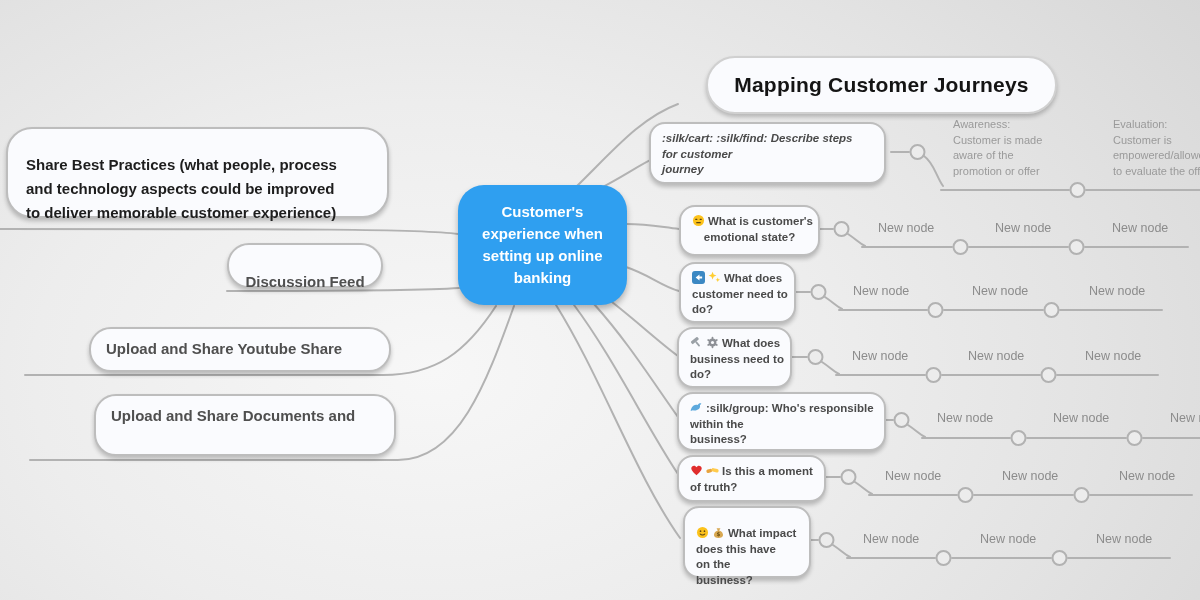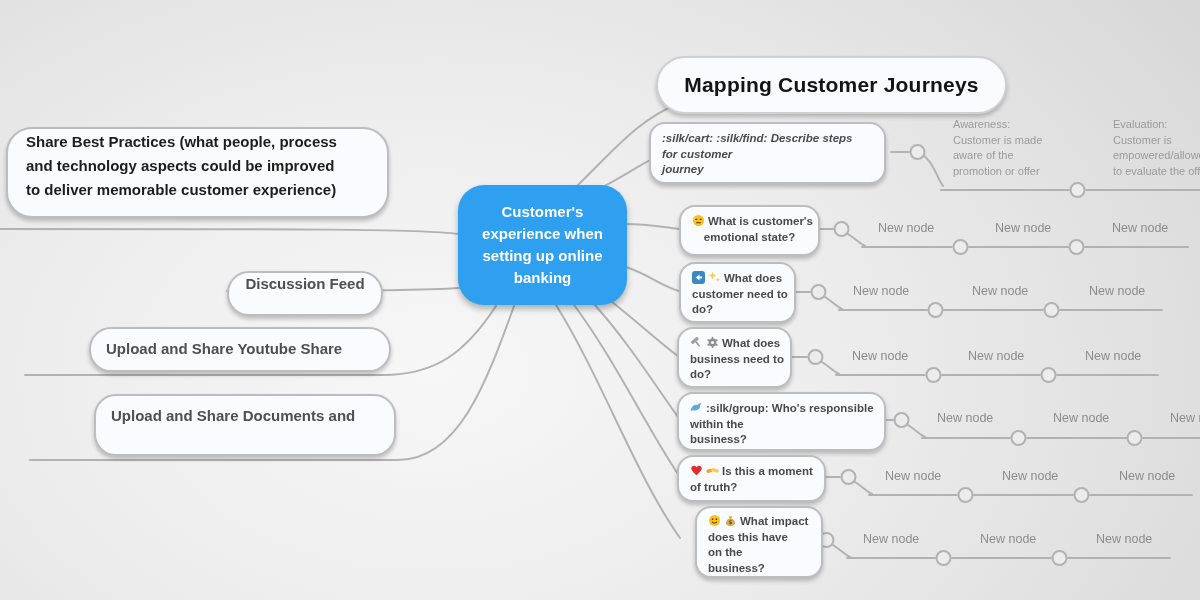--- a/index.html
+++ b/index.html
@@ -86,46 +86,46 @@
     <circle cx="848.5" cy="477" r="7"></circle>
       <circle cx="965.5" cy="495" r="7"></circle>
       <circle cx="1081.5" cy="495" r="7"></circle>
 
     <path d="M 810 540 L 818 540 M 833 545 C 842 551 844 554 850 557 M 847 558 L 935 558 M 952 558 L 1051 558 M 1068 558 L 1170 558"></path>
     <circle cx="826.5" cy="540" r="7"></circle>
       <circle cx="943.5" cy="558" r="7"></circle>
       <circle cx="1059.5" cy="558" r="7"></circle>
   </svg>
 
-  <div class="box leftbox lines24" style="left:6px;top:127px;width:383px;height:91px;padding:1px 18px;border-radius:26px;color:#1d1d1d;">
+  <div class="box leftbox lines24" style="left:6px;top:127px;width:383px;height:91px;padding:24px 18px;border-radius:26px;color:#1d1d1d;">
     <div>Share Best Practices (what people, process</div>
     <div>and technology aspects could be improved</div>
     <div>to deliver memorable customer experience)</div>
   </div>
 
-  <div class="box leftbox" style="left:227px;top:243px;width:156px;height:45px;padding-top:2px;text-align:center;margin-top:28px;">
+  <div class="box leftbox" style="left:227px;top:243px;width:156px;height:45px;padding-top:28px;text-align:center;">
     <span>Discussion Feed</span>
   </div>
 
   <div class="box leftbox" style="left:89px;top:327px;width:302px;height:45px;padding:11px 15px;white-space:nowrap;">
     <span>Upload and Share Youtube Share</span>
   </div>
 
   <div class="box leftbox lines23" style="left:94px;top:394px;width:302px;height:62px;padding:8px 15px;">
     <div>Upload and Share Documents and</div>
   </div>
 
   <div class="centernode" style="left:458px;top:185px;width:169px;height:120px;">
     <div>Customer's</div>
     <div>experience when</div>
     <div>setting up online</div>
     <div>banking</div>
   </div>
 
-  <div class="box titlebox" style="left:656px;top:56px;width:351px;height:58px;">
+  <div class="box titlebox" style="left:706px;top:56px;width:351px;height:58px;">
     <span>Mapping Customer Journeys</span>
   </div>
 
   <div class="box qbox" style="left:649px;top:122px;width:237px;height:62px;font-style:italic;">
     <div>:silk/cart: :silk/find: Describe steps</div>
     <div>for customer</div>
     <div>journey</div>
   </div>
 
   <div class="box qbox" style="left:679px;top:205px;width:141px;height:51px;text-align:center;">
@@ -195,21 +195,21 @@
       <span class="ic"><svg viewBox="0 0 20 20">
             <path d="M10 17.2 C4 12.2 2 9.2 2 6.6 C2 4.1 4 2.6 6.2 2.6 C7.8 2.6 9.2 3.5 10 4.9 C10.8 3.5 12.2 2.6 13.8 2.6 C16 2.6 18 4.1 18 6.6 C18 9.2 16 12.2 10 17.2 Z" fill="#e02d2d"></path>
           </svg></span><span class="ic"><svg viewBox="0 0 20 20">
             <rect x="0.5" y="8" width="9" height="5.4" rx="2.5" fill="#e8a33d" transform="rotate(-14 5 10.5)"></rect>
             <rect x="8.5" y="7" width="11" height="5.4" rx="2.5" fill="#ffcb4c" transform="rotate(12 14 9.5)"></rect>
           </svg></span><span>Is this a moment</span>
     </div>
     <div>of truth?</div>
   </div>
 
-  <div class="box qbox" style="left:683px;top:506px;width:128px;height:72px;padding-top:6px;margin-left:12px;">
+  <div class="box qbox" style="left:683px;top:506px;width:128px;height:72px;padding-top:18px;">
     <div>
       <span class="ic"><svg viewBox="0 0 20 20">
             <circle cx="10" cy="10" r="8.5" fill="#fcc21b"></circle>
             <circle cx="7" cy="8" r="1.3" fill="#5c4512"></circle>
             <circle cx="13" cy="8" r="1.3" fill="#5c4512"></circle>
             <path d="M6.5 12.3 C8 14.4 12 14.4 13.5 12.3" stroke="#5c4512" stroke-width="1.6" fill="none" stroke-linecap="round"></path>
           </svg></span><span class="ic"><svg viewBox="0 0 20 20">
             <path d="M7 3.5 L13 3.5 L11 6.8 C15 7.8 17 11 17 13.8 C17 16.8 14 18.5 10 18.5 C6 18.5 3 16.8 3 13.8 C3 11 5 7.8 9 6.8 Z" fill="#d8a852"></path>
             <text x="10" y="15.5" text-anchor="middle" font-size="8.5" font-weight="bold" fill="#6e5112" font-family="DejaVu Sans, sans-serif">$</text>
           </svg></span><span>What impact</span>

